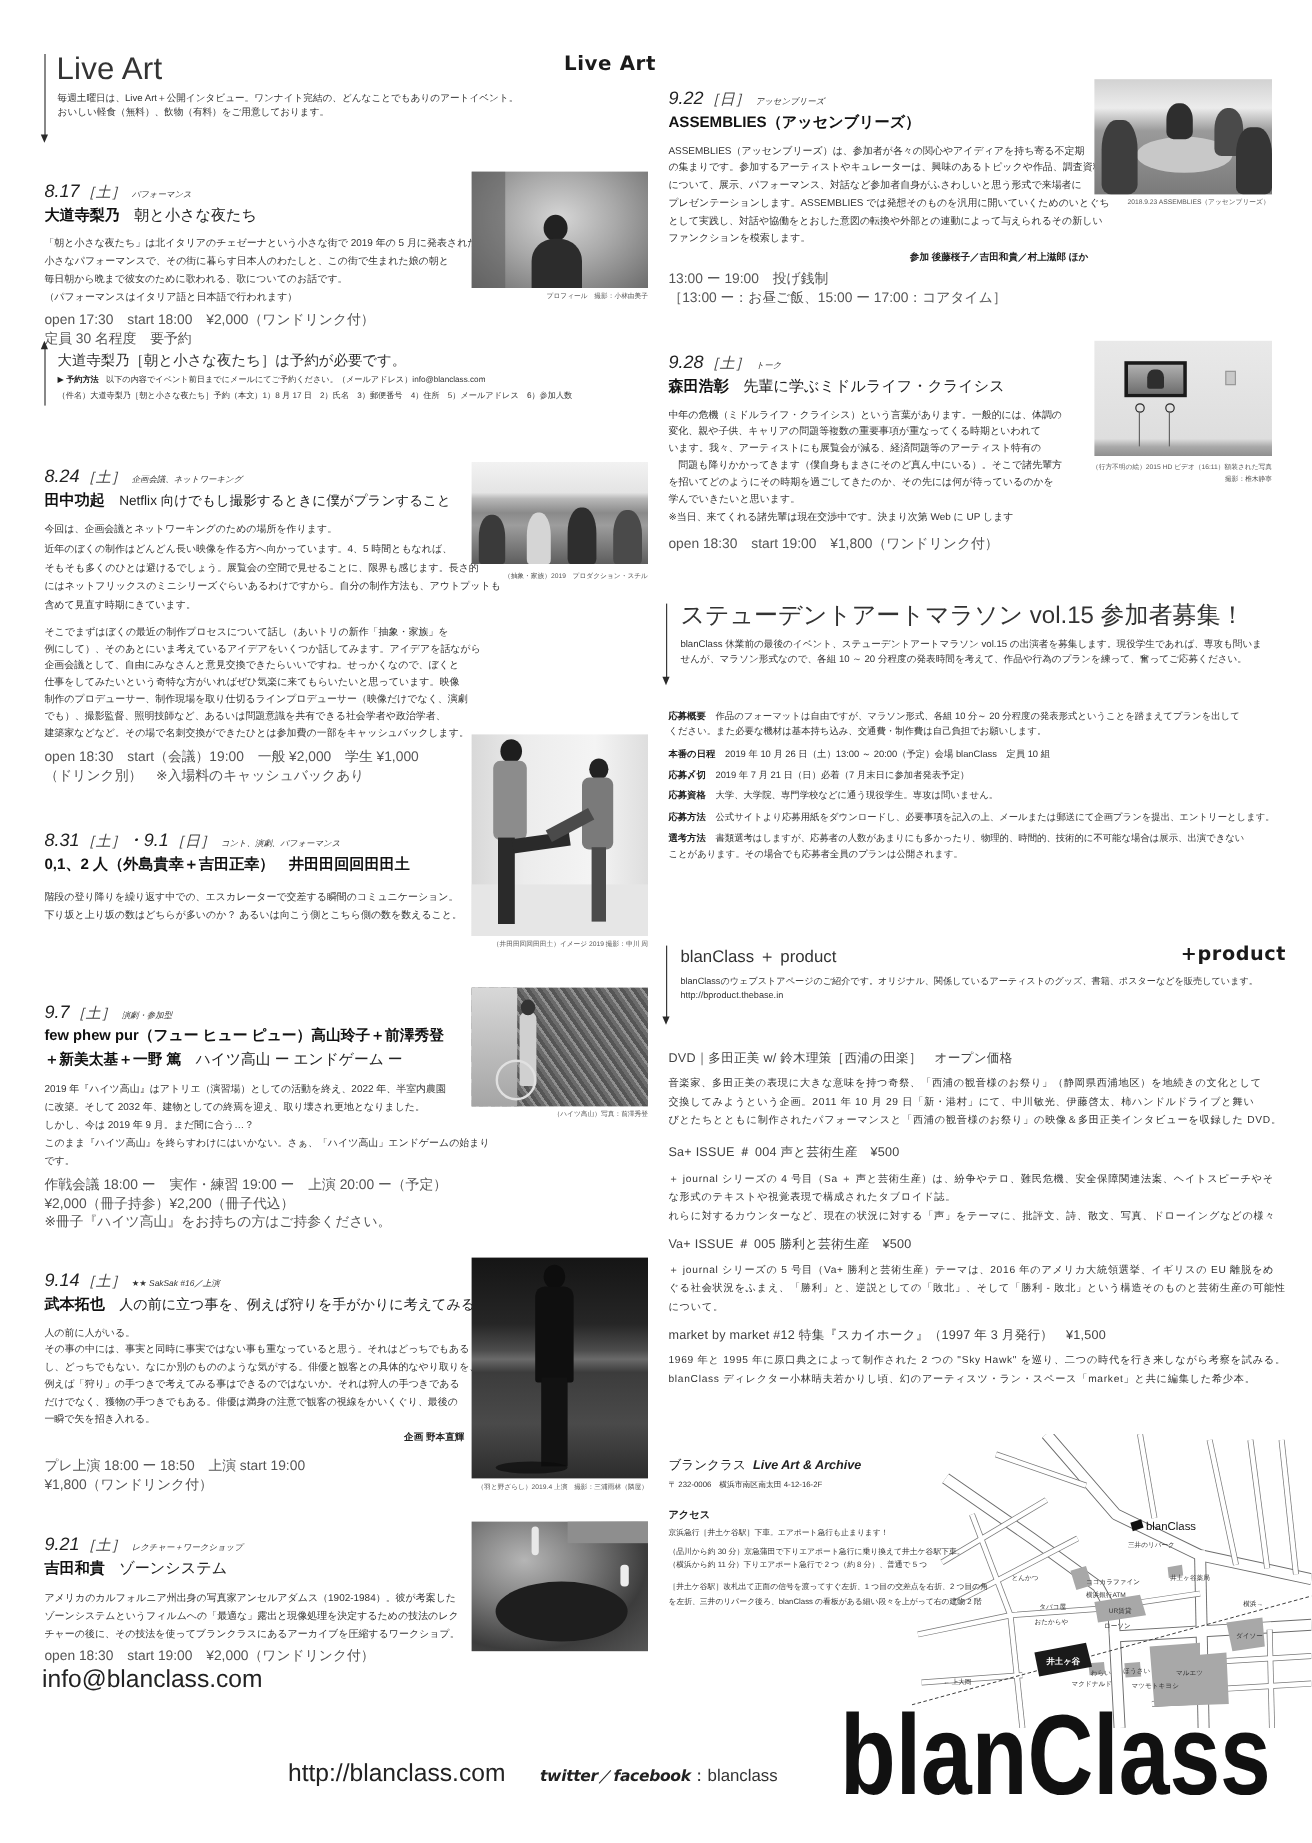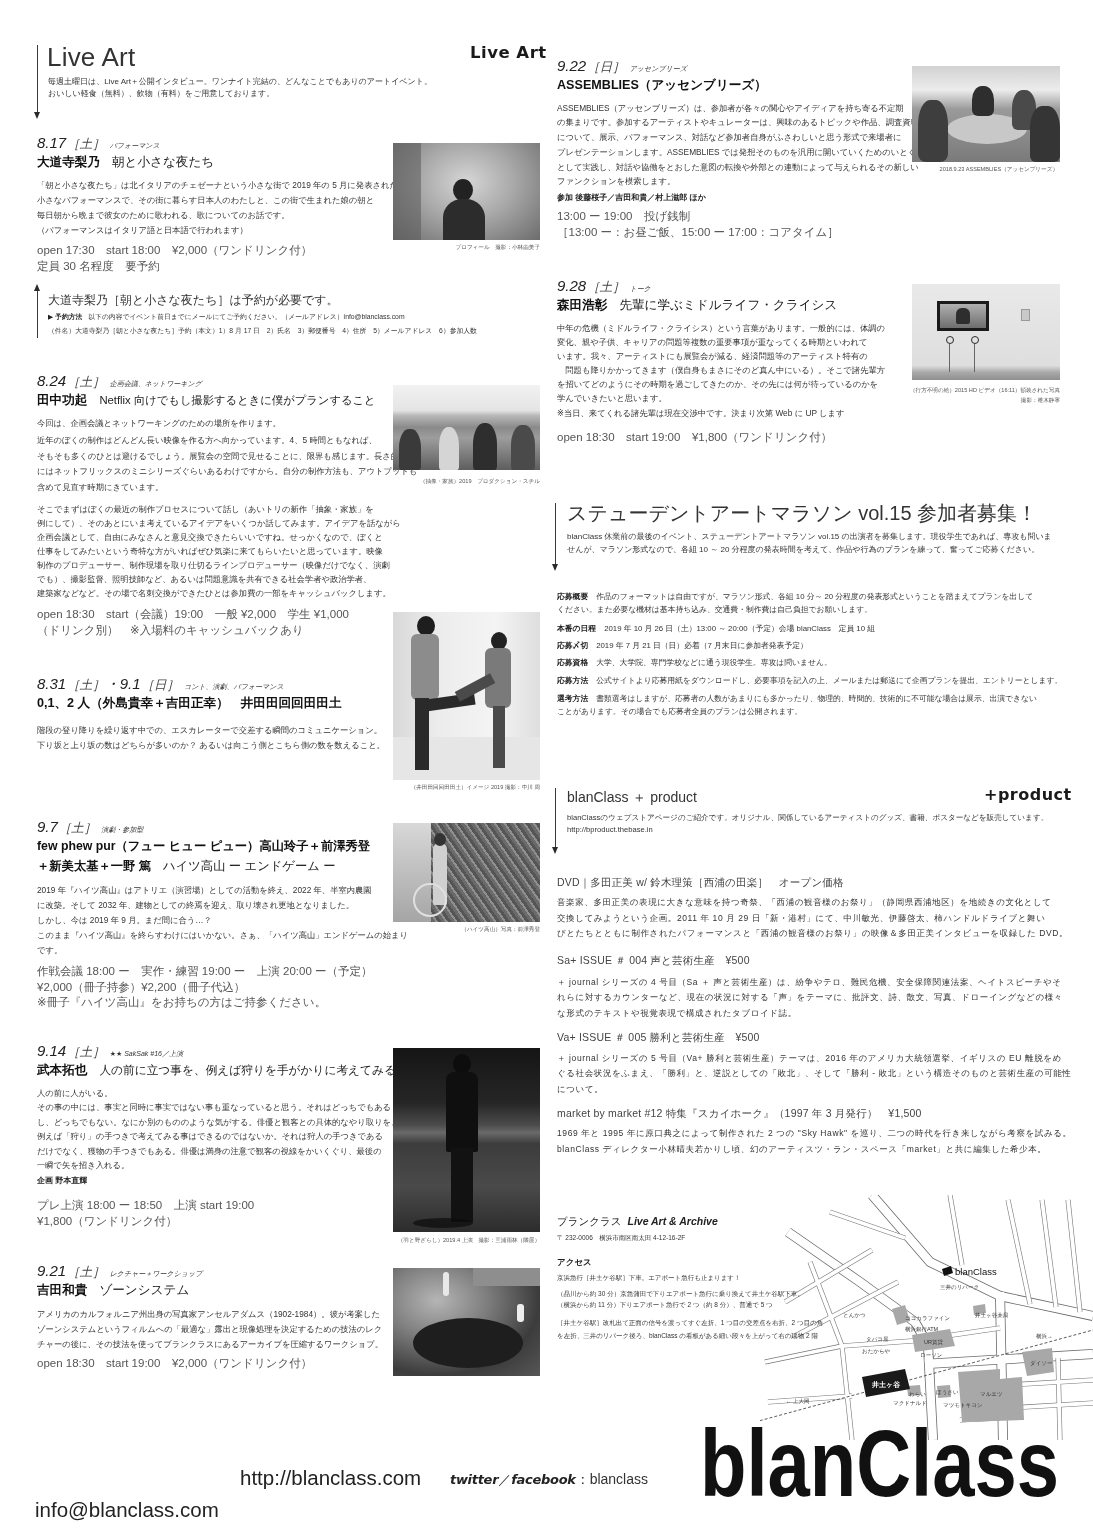--- a/index.html
+++ b/index.html
@@ -7,31 +7,31 @@
 body{position:relative;overflow:hidden;font-family:"Liberation Sans","DejaVu Sans",sans-serif;color:#2e2e2e;}
 .abs{position:absolute;}
 .ln{display:block;white-space:nowrap;}
 .sec-line{position:absolute;width:0;border-left:1px solid #3a3a3a;}
 .arrow-down::after{content:"";position:absolute;left:-4px;bottom:-6px;border-left:3.5px solid transparent;border-right:3.5px solid transparent;border-top:7px solid #2a2a2a;}
 .arrow-up::before{content:"";position:absolute;left:-4px;top:-6px;border-left:3.5px solid transparent;border-right:3.5px solid transparent;border-bottom:7px solid #2a2a2a;}
 .sec-title{font-size:26px;line-height:30px;color:#333;white-space:nowrap;letter-spacing:0.2px;}
 .sec-title-jp{font-size:20px;line-height:24px;color:#333;white-space:nowrap;}
 .sec-desc{font-size:8px;line-height:12px;color:#333;}
 .logo-small{font-family:"DejaVu Sans",sans-serif;font-weight:bold;color:#1a1a1a;white-space:nowrap;letter-spacing:0.5px;}
-.event{position:absolute;width:350px;}
+.event{position:absolute;width:350px;margin-top:17px;}
 .ev-date{display:flex;align-items:baseline;height:18px;line-height:18px;white-space:nowrap;}
 .ev-date .num{font-size:15px;font-style:italic;color:#222;}
 .ev-date .day{font-size:12.5px;font-style:italic;color:#444;margin-left:1px;}
 .ev-date .cat{font-size:7px;font-style:italic;color:#333;margin-left:5px;}
 .ev-title{display:flex;align-items:baseline;height:20px;line-height:20px;font-size:12.6px;white-space:nowrap;}
 .ev-title .artist{font-weight:bold;color:#111;}
 .ev-title .work{margin-left:12px;color:#222;}
 .ev-title .work.bold{font-weight:bold;color:#111;}
 .ev-body{font-size:8.3px;line-height:15px;color:#333;}
-.ev-sub{font-size:8px;line-height:14px;font-weight:bold;color:#222;}
+.ev-sub{font-size:8px;line-height:14px;font-weight:bold;color:#222;text-align:right;}
 .ev-info{font-size:11.5px;line-height:16px;color:#555;white-space:nowrap;}
 .photo{position:absolute;overflow:hidden;}
 .shape{position:absolute;}
 .caption{position:absolute;font-size:5.6px;line-height:10px;color:#555;white-space:nowrap;text-align:right;}
 .res-title{font-size:12px;line-height:18px;color:#333;white-space:nowrap;}
 .res-line{font-size:6.8px;line-height:14px;color:#333;white-space:nowrap;}
 .res-label{font-weight:bold;color:#222;margin-right:6px;}
 .mar-item{font-size:7.8px;line-height:13px;color:#333;margin-top:5px;}
 .mar-item:first-child{margin-top:0;}
 .mar-label{font-weight:bold;color:#222;margin-right:8px;}
@@ -371,22 +371,22 @@
   <div class="prod-body" style="margin-top:4px;">
     <span class="ln">音楽家、多田正美の表現に大きな意味を持つ奇祭、「西浦の観音様のお祭り」（静岡県西浦地区）を地続きの文化として</span>
     <span class="ln">交換してみようという企画。2011 年 10 月 29 日「新・港村」にて、中川敏光、伊藤啓太、柿ハンドルドライブと舞い</span>
     <span class="ln">びとたちとともに制作されたパフォーマンスと「西浦の観音様のお祭り」の映像＆多田正美インタビューを収録した DVD。</span>
   </div>
 </div>
 <div class="prod-item" style="top:951px;">
   <div class="prod-head">Sa+ ISSUE ＃ 004 声と芸術生産　¥500</div>
   <div class="prod-body" style="margin-top:5.5px;">
     <span class="ln">＋ journal シリーズの 4 号目（Sa ＋ 声と芸術生産）は、紛争やテロ、難民危機、安全保障関連法案、ヘイトスピーチやそ</span>
+    <span class="ln">な形式のテキストや視覚表現で構成されたタブロイド誌。</span>
     <span class="ln">れらに対するカウンターなど、現在の状況に対する「声」をテーマに、批評文、詩、散文、写真、ドローイングなどの様々</span>
-    <span class="ln">な形式のテキストや視覚表現で構成されたタブロイド誌。</span>
   </div>
 </div>
 <div class="prod-item" style="top:1028px;">
   <div class="prod-head">Va+ ISSUE ＃ 005 勝利と芸術生産　¥500</div>
   <div class="prod-body" style="margin-top:4.5px;">
     <span class="ln">＋ journal シリーズの 5 号目（Va+ 勝利と芸術生産）テーマは、2016 年のアメリカ大統領選挙、イギリスの EU 離脱をめ</span>
     <span class="ln">ぐる社会状況をふまえ、「勝利」と、逆説としての「敗北」、そして「勝利 - 敗北」という構造そのものと芸術生産の可能性</span>
     <span class="ln">について。</span>
   </div>
 </div>
@@ -470,18 +470,18 @@
   <div class="acc-small" style="line-height:11.5px;margin-top:4px;">
     <span class="ln">（品川から約 30 分）京急蒲田で下りエアポート急行に乗り換えて井土ケ谷駅下車。</span>
     <span class="ln">（横浜から約 11 分）下りエアポート急行で 2 つ（約 8 分）、普通で 5 つ</span>
   </div>
   <div class="acc-small" style="line-height:13px;margin-top:5px;">
     <span class="ln">［井土ケ谷駅］改札出て正面の信号を渡ってすぐ左折、1 つ目の交差点を右折、2 つ目の角</span>
     <span class="ln">を左折、三井のリパーク後ろ、blanClass の看板がある細い段々を上がって右の建物 2 階</span>
   </div>
 </div>
 
-<div class="abs footer-text" style="left:35px;top:1498px;">info@blanclass.com</div>
+<div class="abs footer-text" style="left:35px;top:1388px;">info@blanclass.com</div>
 <div class="abs footer-text" style="left:240px;top:1466px;">http://blanclass.com</div>
 <div class="abs footer-social" style="left:450px;top:1467px;">
   <span class="brand">twitter</span><span>／</span><span class="brand">facebook</span><span class="handle">：blanclass</span>
 </div>
 <div class="abs big-logo" style="left:700px;top:1416px;z-index:3;">blanClass</div>
 
 </body></html>

